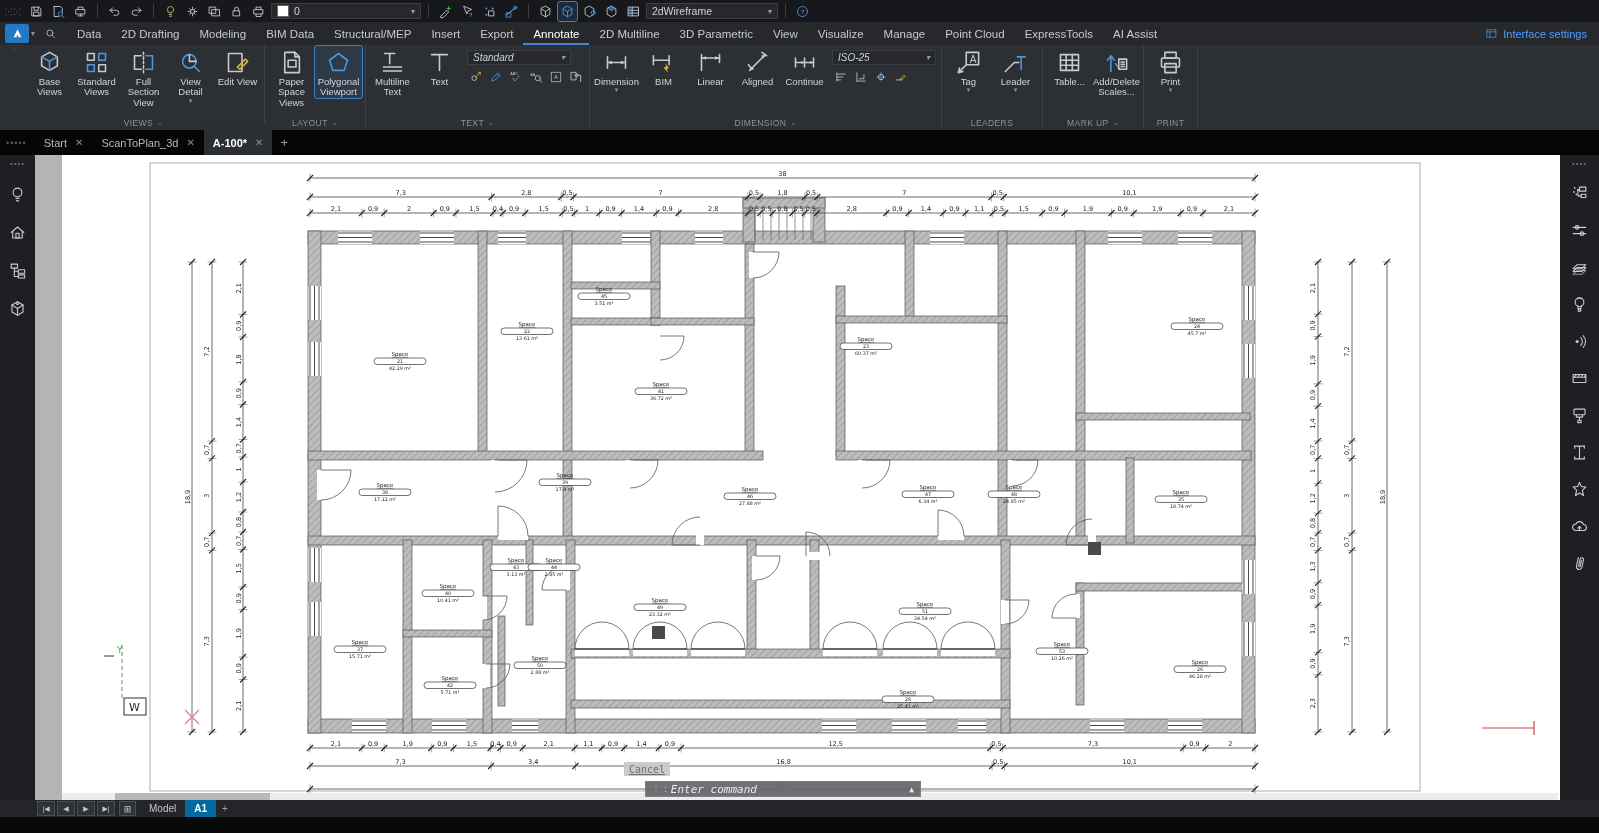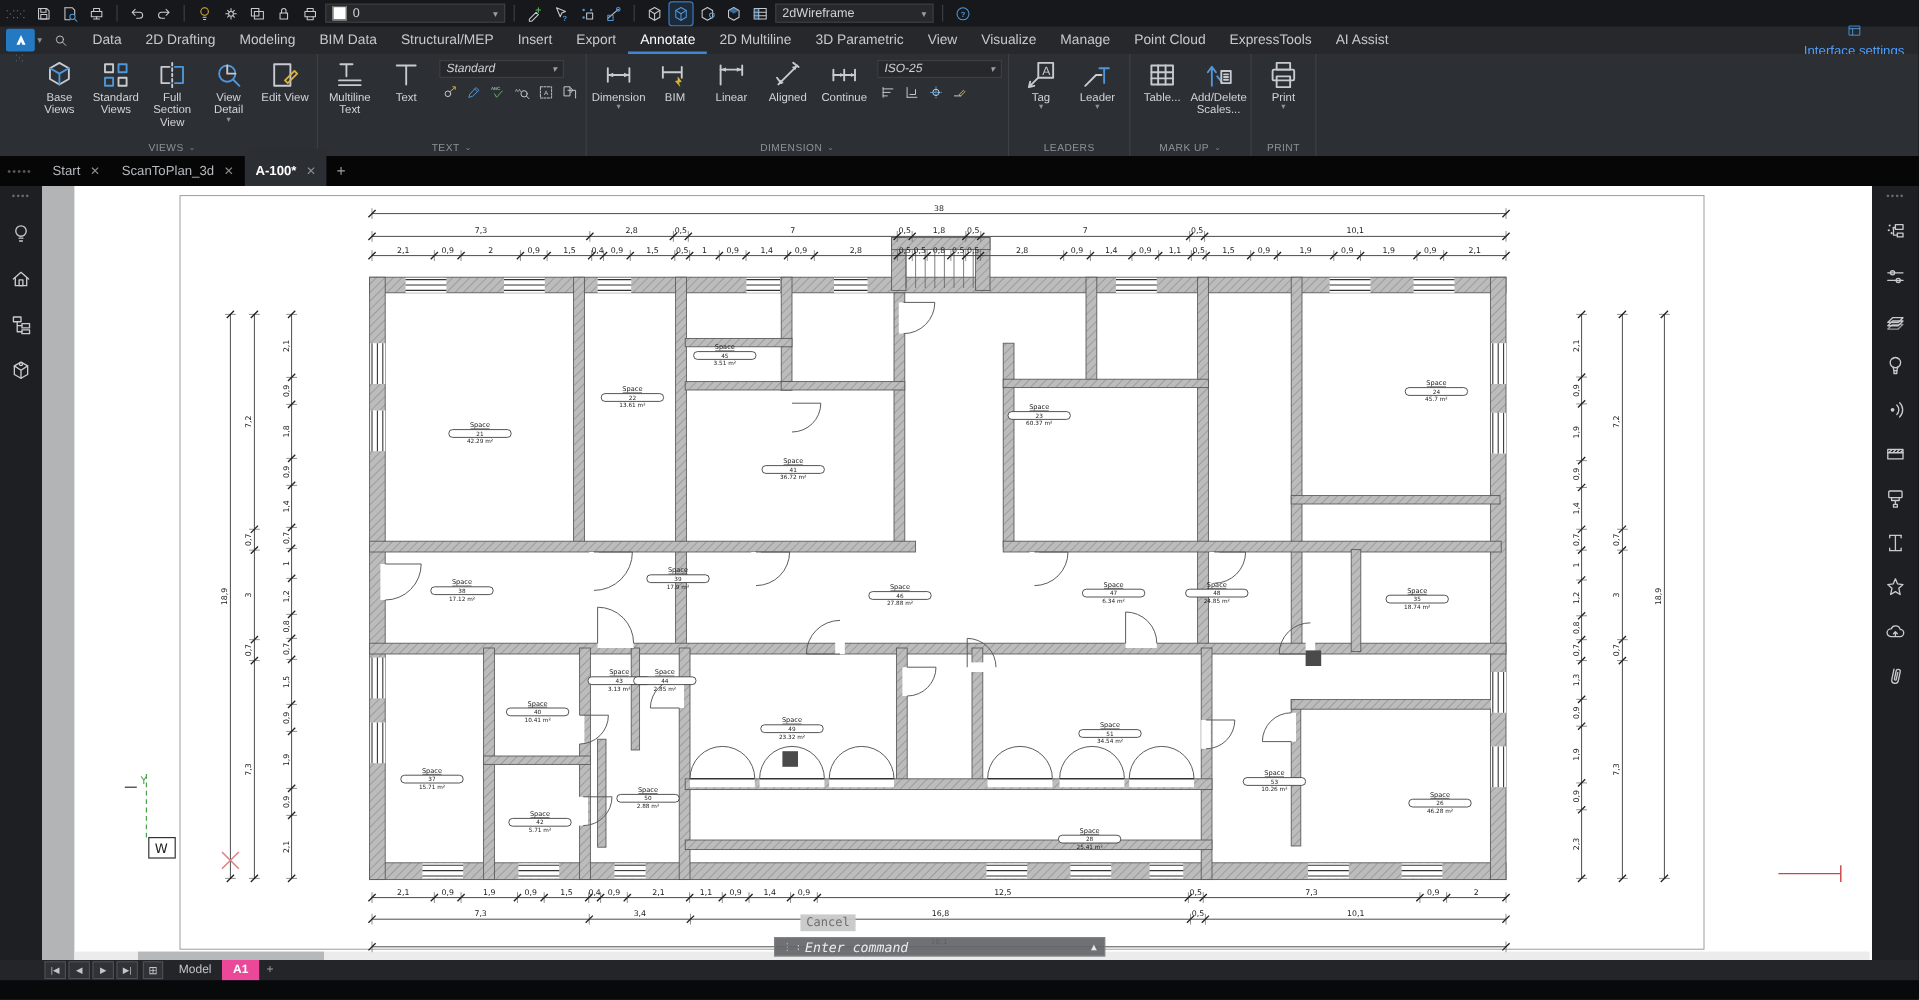--- a/index.html
+++ b/index.html
@@ -17,21 +17,21 @@
   .swatch{width:10px;height:10px;background:#fff;border:1px solid #666;}
   
   .menubar{position:absolute;left:0;top:22px;width:100%;height:23px;background:#26282c;display:flex;align-items:center;color:#c6c9cd;font-size:11.5px;}
   .logo{width:24px;height:19px;background:#2479c2;border-radius:2px;margin-left:5px;display:flex;align-items:center;justify-content:center;}
   .logo svg{width:13px;height:13px;}
   .logocaret{color:#8a8d92;font-size:8px;margin:0 4px 0 2px;}
   .searchbtn{width:22px;display:flex;justify-content:center;margin-right:6px;}
   .searchbtn svg{width:13px;height:13px;}
   .mi{padding:0 10px;height:23px;display:flex;align-items:center;cursor:default;white-space:nowrap;}
   .mi.active{color:#fff;box-shadow:inset 0 -2px 0 #3d86d8;}
-  .ifs{margin-left:auto;display:flex;align-items:center;gap:5px;color:#4d9fff;font-size:11px;padding-right:12px;flex-direction:column;}
+  .ifs{margin-left:auto;display:flex;align-items:center;gap:5px;color:#4d9fff;font-size:11px;padding-right:12px;}
   .ifs svg{width:13px;height:13px;}
   
   .ribbon{position:absolute;left:0;top:45px;width:100%;height:85px;background:#2c2f33;display:flex;box-sizing:border-box;padding-left:10px;}
   .rgrip{color:#6a6d72;font-size:8px;writing-mode:vertical-rl;display:flex;align-items:center;margin-right:2px;}
   .rgroup{display:flex;flex-direction:column;border-right:1px solid #3c3f44;padding:1px 3px 0;}
   .rgi{flex:1;display:flex;align-items:flex-start;}
   .rbtn{width:47px;display:flex;flex-direction:column;align-items:center;padding-top:3px;color:#d2d5d9;font-size:9.5px;text-align:center;line-height:1.1;border-radius:2px;}
   .rbtn svg{width:27px;height:27px;margin-bottom:1px;flex:none;}
   .rbtn.sel{outline:1px solid #3d7dc4;background:rgba(61,125,196,.14);}
   .rbtn .bcaret{color:#8f9297;font-size:7px;line-height:5px;}
@@ -54,27 +54,27 @@
   .rightrail{position:absolute;left:1560px;top:155px;width:39px;height:645px;background:#1d1f23;display:flex;flex-direction:column;align-items:center;padding-top:4px;gap:15px;box-sizing:border-box;}
   .railgrip{color:#6a6d72;font-size:8px;letter-spacing:1px;height:8px;}
   .railicon{width:22px;height:22px;display:flex;align-items:center;justify-content:center;}
   .railicon svg{width:19px;height:19px;}
   
   .canvas{position:absolute;left:35px;top:155px;width:1525px;height:645px;background:#fff;overflow:hidden;}
   .canvas svg{display:block;}
   .cmdbar{position:absolute;left:610px;top:626px;width:276px;height:16px;background:rgba(99,101,104,.92);border:1px solid #7e8083;display:flex;align-items:center;color:#ececec;font:italic 11px "DejaVu Sans Mono",monospace;padding:0 6px;box-sizing:border-box;}
   .cmdgrip{font-style:normal;color:#c3c5c8;font-size:8px;margin-right:4px;letter-spacing:-1px;}
   .cmdup{margin-left:auto;font-style:normal;font-size:8px;color:#e8e8e8;}
-  .canceltip{position:absolute;left:632px;top:607px;width:46px;height:14px;background:rgba(200,200,200,.95);color:#6e6e6e;font:10px "DejaVu Sans Mono",monospace;display:flex;align-items:center;justify-content:center;}
+  .canceltip{position:absolute;left:589px;top:607px;width:46px;height:14px;background:rgba(200,200,200,.95);color:#6e6e6e;font:10px "DejaVu Sans Mono",monospace;display:flex;align-items:center;justify-content:center;text-decoration:underline;}
   
   .modeltabs{position:absolute;left:0;top:800px;width:100%;height:17px;background:#232528;display:flex;align-items:center;font-size:10px;color:#c2c5c9;padding-left:37px;box-sizing:border-box;}
   .nbtn{width:16px;height:13px;border:1px solid #4a4d52;background:#2f3236;color:#c2c5c9;font-size:7px;display:flex;align-items:center;justify-content:center;margin-right:2px;white-space:nowrap;}
   .gridbtn{width:15px;height:13px;border:1px solid #4a4d52;background:#2f3236;color:#c2c5c9;font-size:9px;display:flex;align-items:center;justify-content:center;margin:0 4px 0 2px;}
   .mtab{padding:0 9px;height:17px;display:flex;align-items:center;}
-  .mtab.active{background:#ec4899;color:#fff;font-weight:bold;}
+  .mtab.active{background:#0369a1;color:#fff;font-weight:bold;}
   .mplus{color:#9a9da2;padding:0 6px;}
   .bottomstrip{position:absolute;left:0;top:817px;width:100%;height:16px;background:#08090a;}
   
   .ic{stroke:#c7cbd0;fill:none;stroke-width:1.4;stroke-linecap:round;stroke-linejoin:round;}
   .ic .b{stroke:#4f97d8;}
   .ic .bf{fill:#4f97d8;stroke:none;}
   .ic .y{stroke:#d9b43c;}
   .ic .yf{fill:#d9b43c;stroke:none;}
   .ic .g{stroke:#5cb85c;}
   .ic .f{fill:#c7cbd0;stroke:none;}
@@ -309,20 +309,42 @@
           <div class="rbtn">
             <svg class="ic " viewBox="0 0 24 24">
               <rect x="4" y="4" width="12" height="16"></rect>
               <path d="M12 16l7-7 2 2-7 7z" class="y"></path>
             </svg>
             <span>Edit View</span>
           </div>
         </div>
         <div class="rgl">
           <span>VIEWS</span>
+          <span class="caret">⌄</span>
+        </div>
+      </div>
+      <div class="rgroup">
+        <div class="rgi">
+          <div class="rbtn">
+            <svg class="ic " viewBox="0 0 24 24">
+              <path d="M6 3h9l4 4v14H6z"></path>
+              <path d="M15 3v4h4"></path>
+              <rect x="9" y="10" width="7" height="6"></rect>
+            </svg>
+            <span>Paper Space Views</span>
+          </div>
+          <div class="rbtn sel">
+            <svg class="ic " viewBox="0 0 24 24">
+              <path d="M12 4l8 6-3 9H7l-3-9z" class="b"></path>
+            </svg>
+            <span>Polygonal Viewport</span>
+          </div>
+        </div>
+        <div class="rgl">
+          <span>LAYOUT</span>
           <span class="caret">⌄</span>
         </div>
       </div>
       <div class="rgroup">
         <div class="rgi">
           <div class="rbtn">
             <svg class="ic " viewBox="0 0 24 24">
               <path d="M5 4h9M9.5 4v9"></path>
               <path d="M4 16h16M4 19.5h16"></path>
             </svg>

